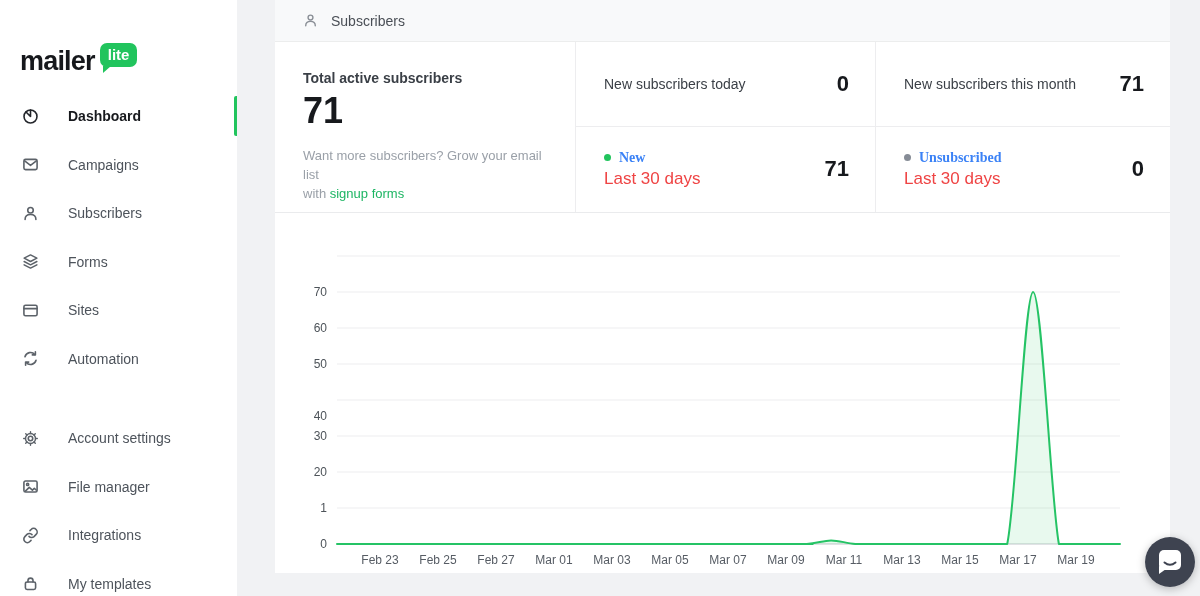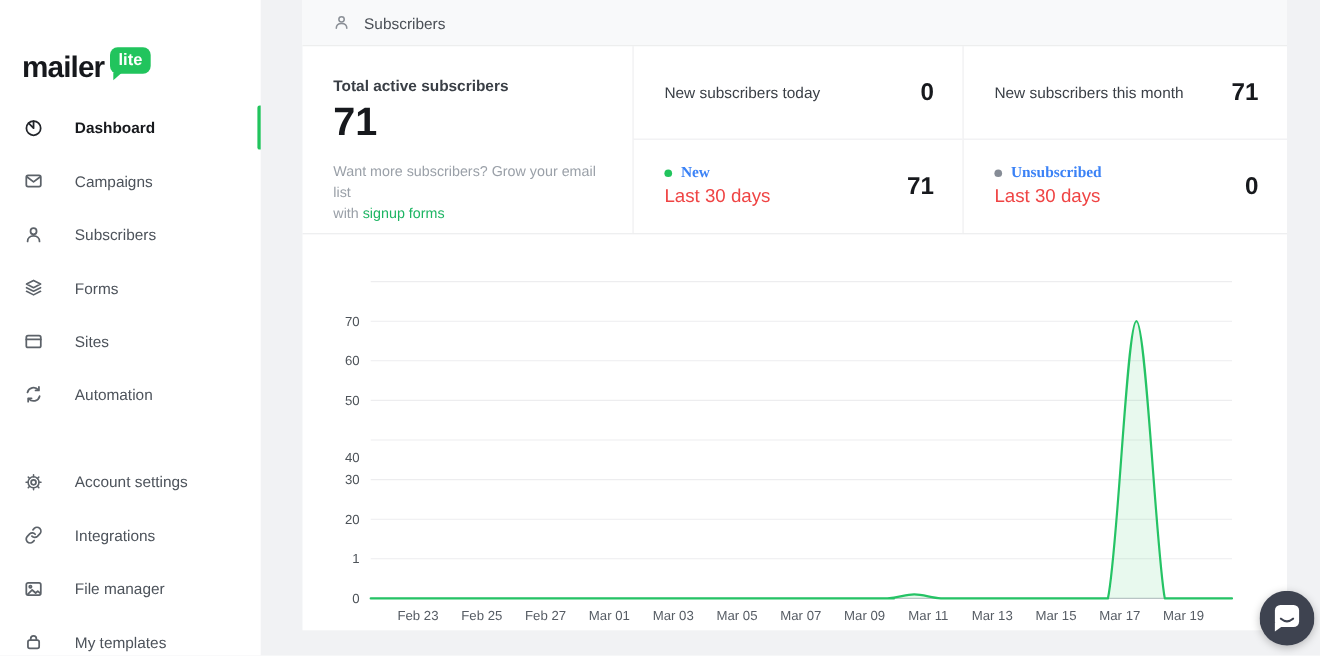--- a/index.html
+++ b/index.html
@@ -169,35 +169,35 @@
             <circle cx="8" cy="8" r="2.1"></circle>
             <circle cx="8" cy="8" r="4.7" stroke-width="1.3"></circle>
             <path d="M12.7 8 L14.4 8 M11.3 11.3 L12.5 12.5 M8 12.7 L8 14.4 M4.7 11.3 L3.5 12.5 M3.3 8 L1.6 8 M4.7 4.7 L3.5 3.5 M8 3.3 L8 1.6 M11.3 4.7 L12.5 3.5" stroke-width="1.3"></path>
           </svg>
       </span>
       <span>Account settings</span>
     </div>
     <div class="nav-item">
       <span class="ic">
         <svg viewBox="0 0 16 16" fill="none" stroke="currentColor" stroke-width="1.5" stroke-linecap="round" stroke-linejoin="round">
-            <path d="M6.6 8.8 a3.3 3.3 0 0 0 4.7.2 l2-2 a3.3 3.3 0 0 0 -4.7-4.7 l-1.1 1.1"></path>
-            <path d="M9.4 7.2 a3.3 3.3 0 0 0 -4.7-.2 l-2 2 a3.3 3.3 0 0 0 4.7 4.7 l1.1-1.1"></path>
-          </svg>
-      </span>
-      <span>Integrations</span>
-    </div>
-    <div class="nav-item">
-      <span class="ic">
-        <svg viewBox="0 0 16 16" fill="none" stroke="currentColor" stroke-width="1.5" stroke-linecap="round" stroke-linejoin="round">
             <rect x="1.8" y="2.8" width="12.4" height="10.4" rx="1.5"></rect>
             <circle cx="5.3" cy="6" r="1"></circle>
             <path d="M3.2 12.3 L6.8 8.8 L9.8 11.4 L11.6 9.8 L13.3 11.3"></path>
           </svg>
       </span>
       <span>File manager</span>
+    </div>
+    <div class="nav-item">
+      <span class="ic">
+        <svg viewBox="0 0 16 16" fill="none" stroke="currentColor" stroke-width="1.5" stroke-linecap="round" stroke-linejoin="round">
+            <path d="M6.6 8.8 a3.3 3.3 0 0 0 4.7.2 l2-2 a3.3 3.3 0 0 0 -4.7-4.7 l-1.1 1.1"></path>
+            <path d="M9.4 7.2 a3.3 3.3 0 0 0 -4.7-.2 l-2 2 a3.3 3.3 0 0 0 4.7 4.7 l1.1-1.1"></path>
+          </svg>
+      </span>
+      <span>Integrations</span>
     </div>
     <div class="nav-item">
       <span class="ic">
         <svg viewBox="0 0 16 16" fill="none" stroke="currentColor" stroke-width="1.5" stroke-linecap="round">
             <rect x="3.2" y="6.6" width="9.6" height="7" rx="1.6"></rect>
             <path d="M5.6 6.6 V5.3 a2.4 2.4 0 0 1 4.8 0 V6.6"></path>
           </svg>
       </span>
       <span>My templates</span>
     </div>

